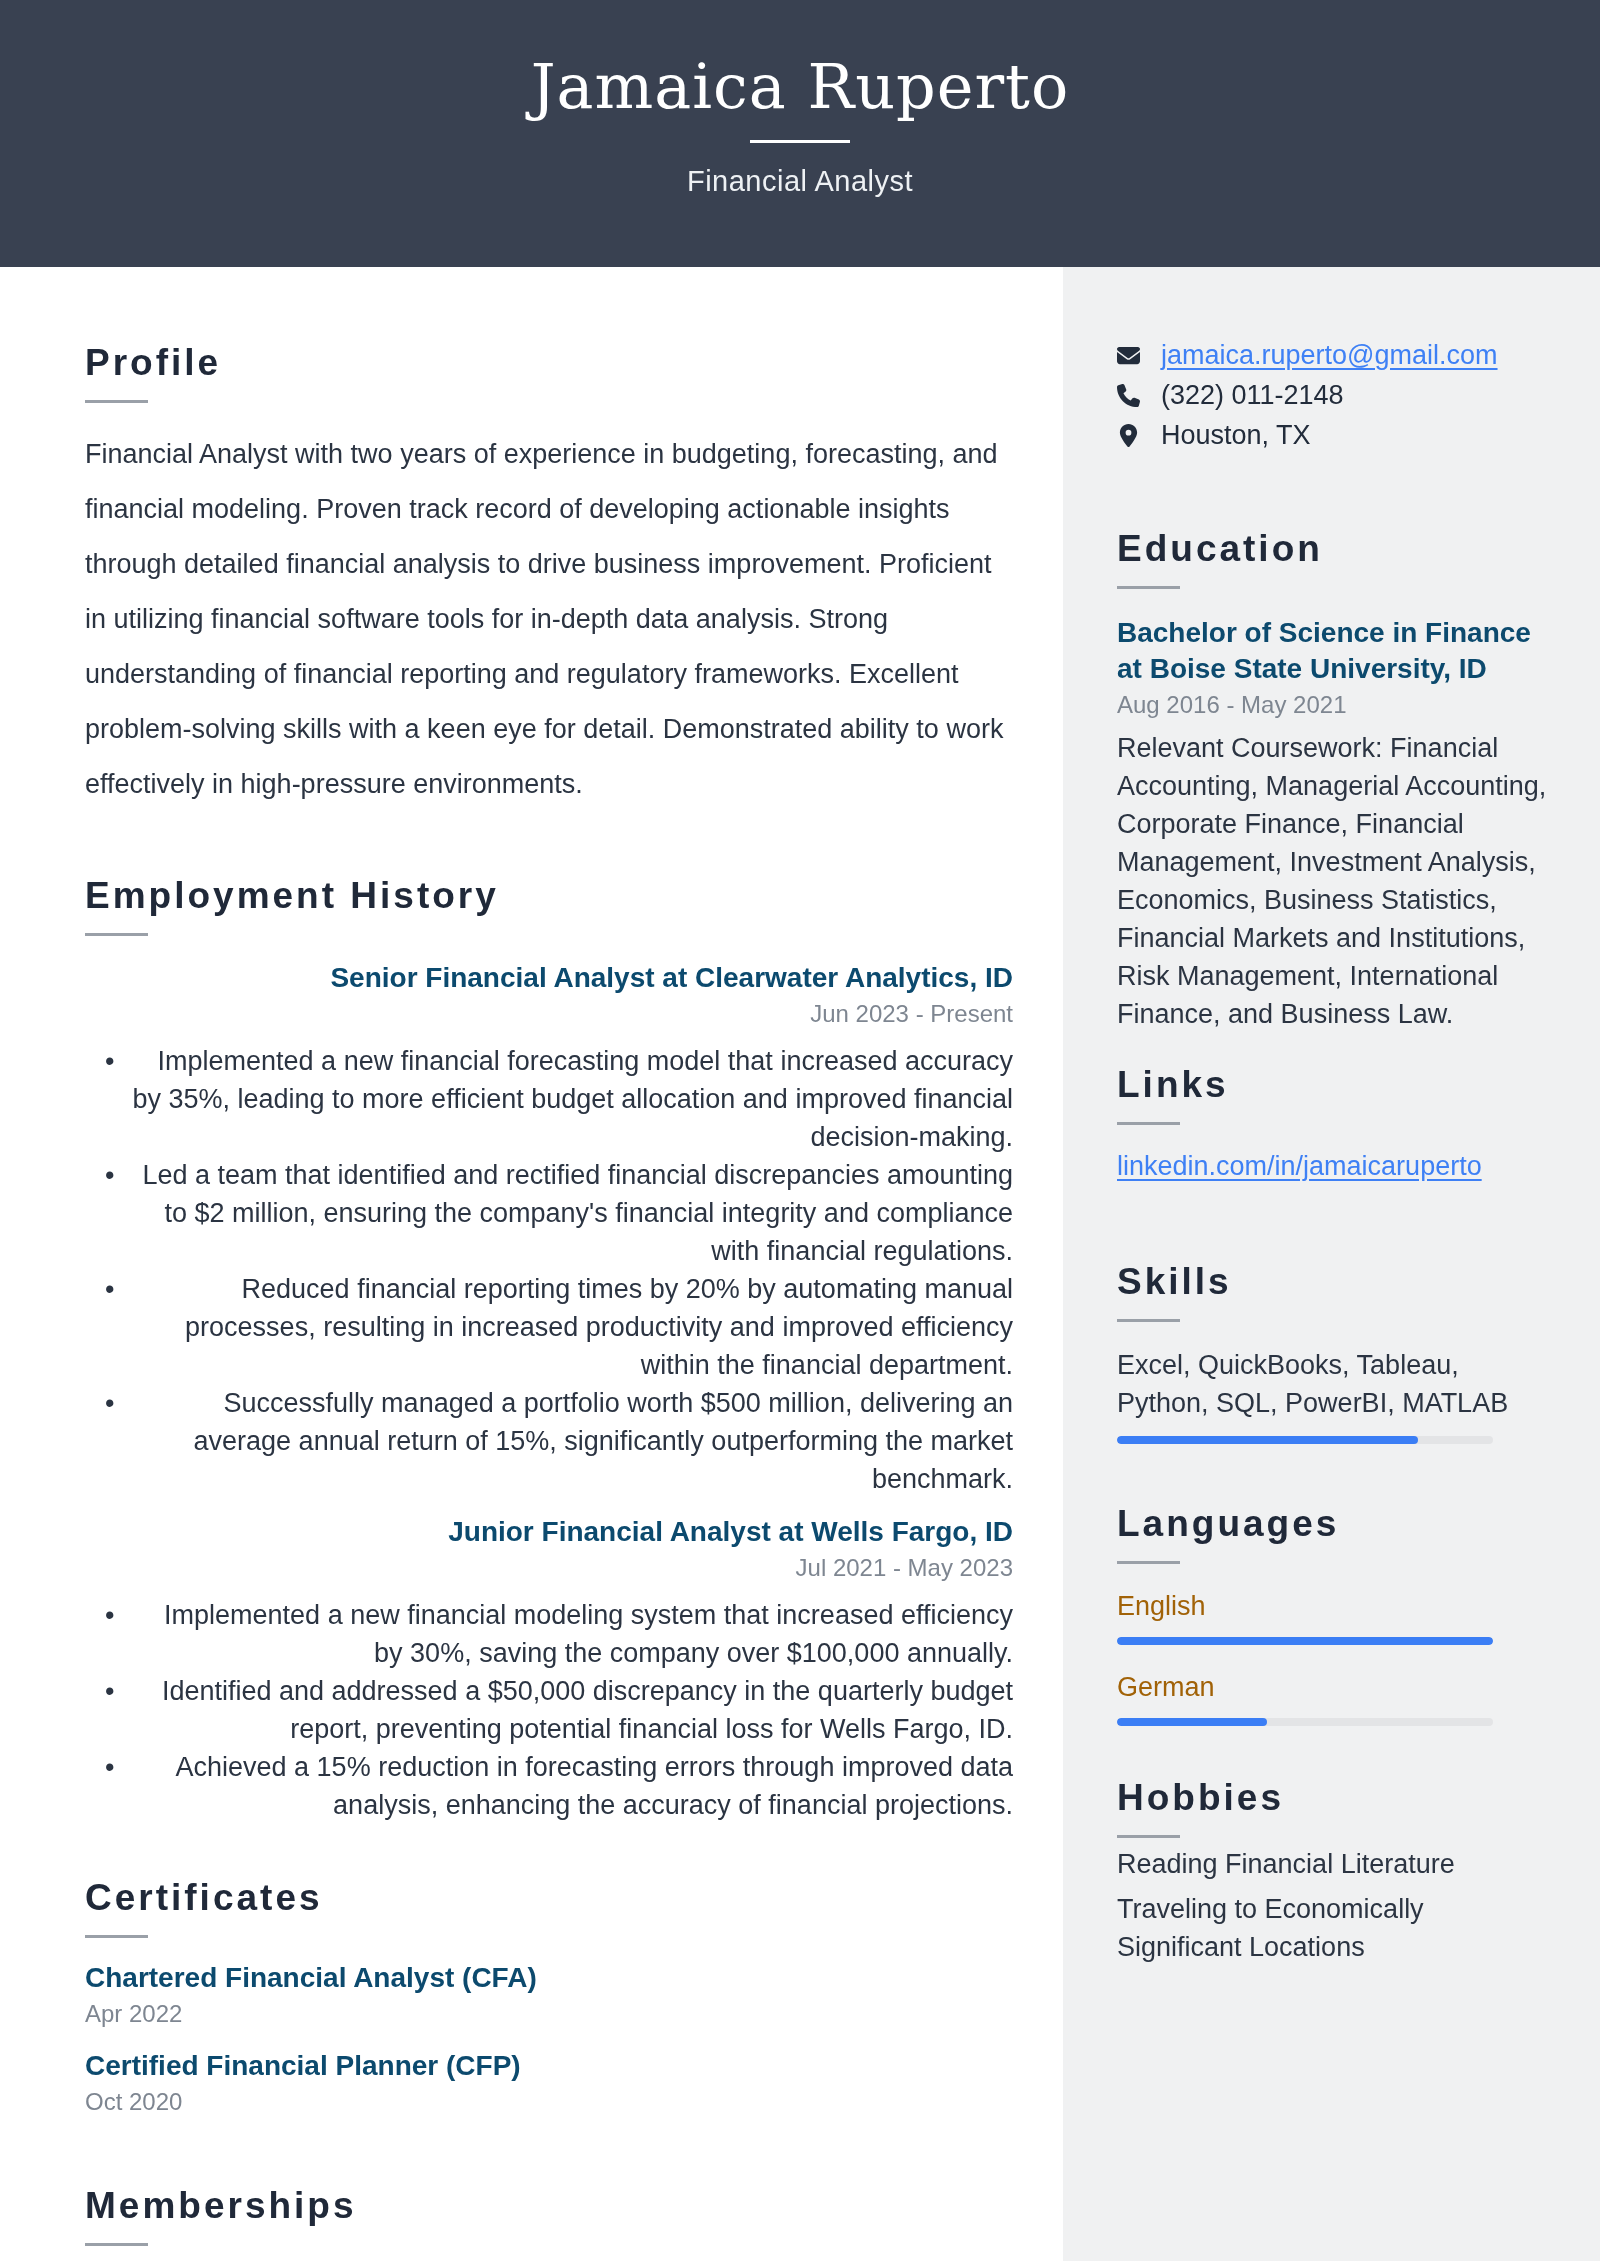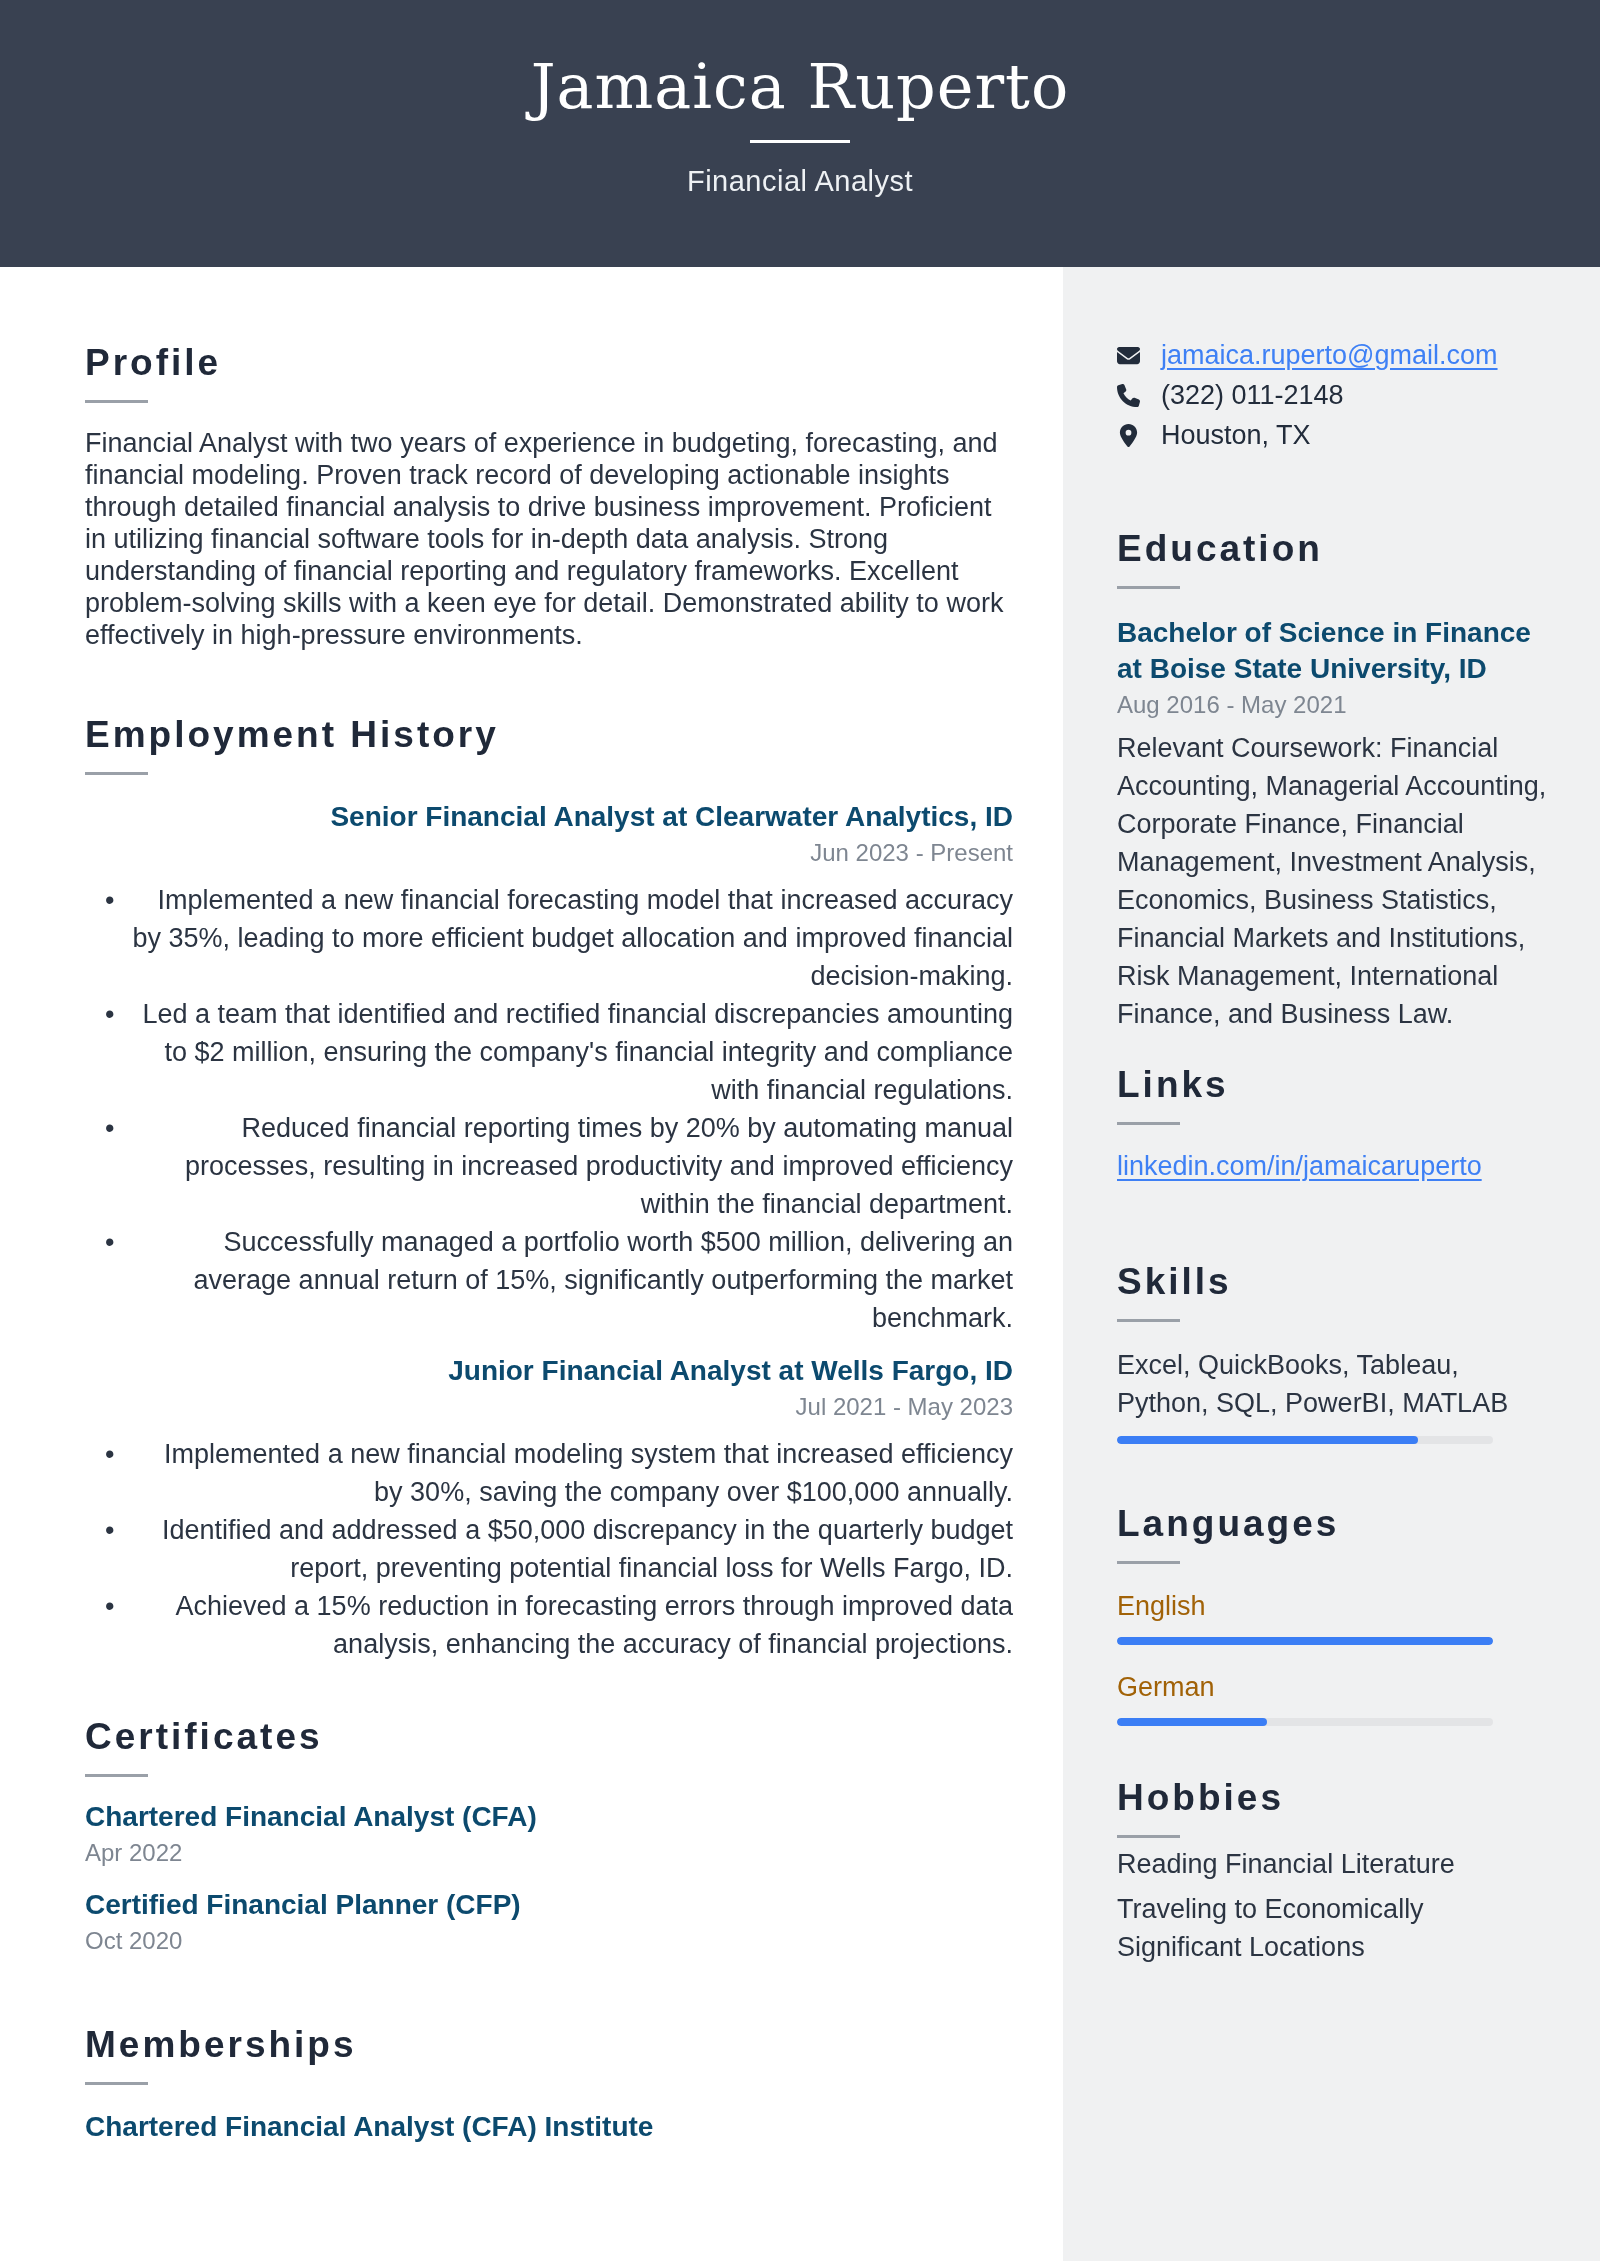--- a/index.html
+++ b/index.html
@@ -59,21 +59,21 @@
     line-height:44px;
   }
   .rule {
     width:63px; height:3px; background:#9aa0a8;
     margin-top:15px;
   }
   
   .profile-text {
     margin-top:24px;
     font-size:27px;
-    line-height:32px;
+    line-height:55px;
     color:#2b3442;
   }
   .main-section { margin-top:62px; }
   .job { margin-top:24px;text-align:right; }
   .job + .job { margin-top:16px; }
   h3.item-title {
     font-size:28px;
     font-weight:700;
     color:#0c4a6e;
     line-height:36px;

